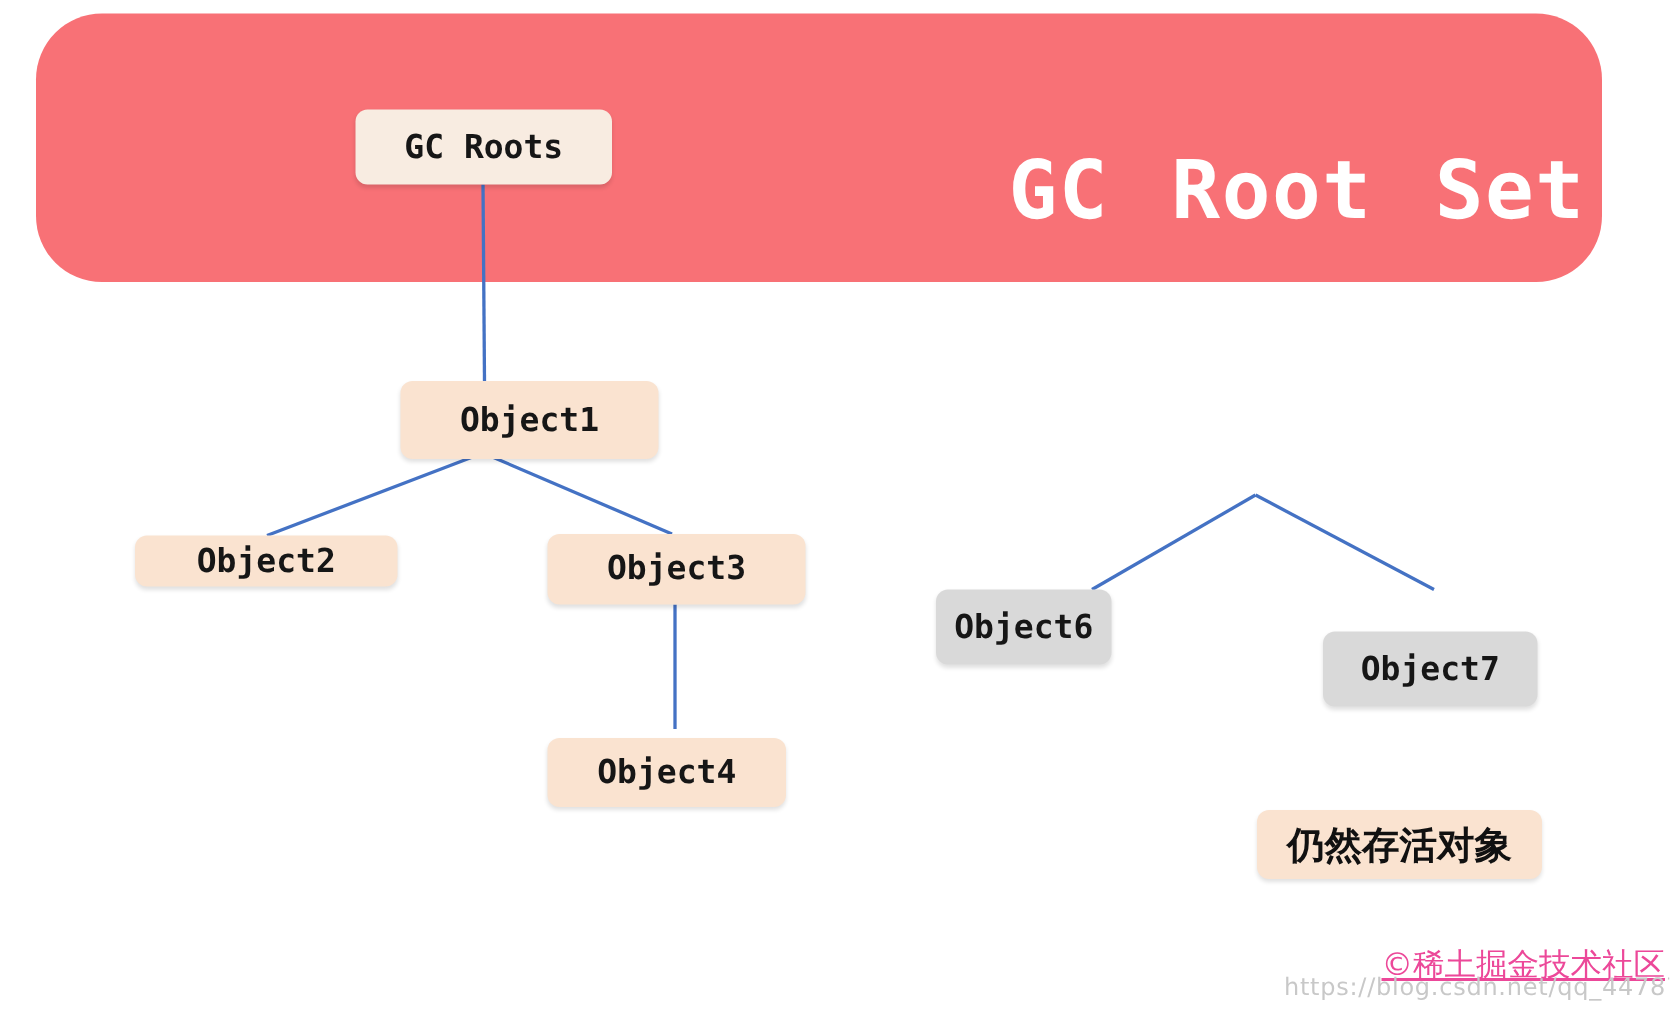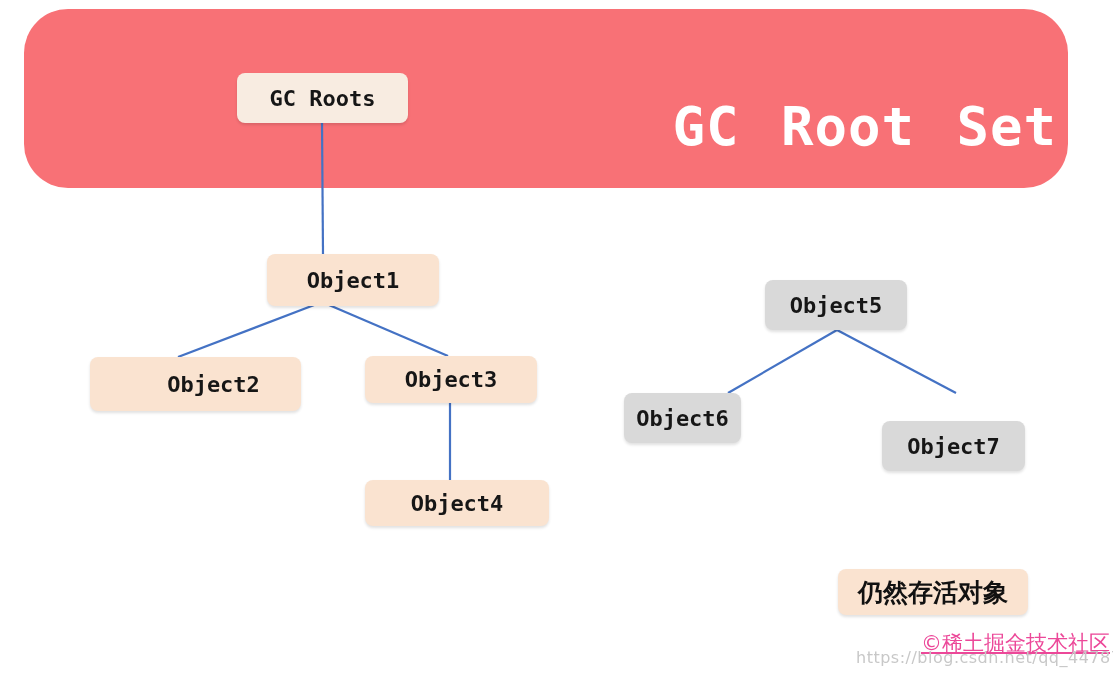--- a/index.html
+++ b/index.html
@@ -44,33 +44,32 @@
     font-weight:bold;
     font-size:22px;
     color:#161616;
     box-shadow:0 2px 3px rgba(0,0,0,0.12);
   }
   .cream{background:#F8ECE1;}
   .peach{background:#FAE3D0;}
   .gray{background:#D9D9D9;}
   #n-gcroots{left:237px;top:73px;width:171px;height:50px;}
   #n-o1{left:238px;top:254px;width:172px;height:52px;margin-left:29px;}
-  #n-o2{left:90px;top:357px;width:175px;height:54px;padding-left:36px;}
+  #n-o2{left:90px;top:357px;width:175px;height:34px;}
   #n-o3{left:365px;top:356px;width:172px;height:47px;}
-  #n-o4{left:365px;top:480px;width:184px;height:46px;}
+  #n-o4{left:365px;top:492px;width:159px;height:46px;}
   #n-o5{left:765px;top:280px;width:142px;height:50px;}
   #n-o6{left:624px;top:393px;width:117px;height:50px;}
   #n-o7{left:882px;top:393px;width:143px;height:50px;margin-top:28px;}
   
   .legend-box{
     position:absolute;
     border-radius:8px;
     display:flex;align-items:center;justify-content:center;
     box-shadow:0 2px 3px rgba(0,0,0,0.12);
-    margin-top:29px;
   }
   #legend-alive{left:838px;top:540px;width:190px;height:46px;}
   #legend-recyclable{left:833px;top:611px;width:196px;height:52px;}
   .legend-text{
     position:relative;z-index:2;
     font-family:"DejaVu Sans", sans-serif;
     font-weight:bold;
     font-size:25px;
     color:#111111;
     white-space:nowrap;
@@ -120,23 +119,20 @@
   </div>
   <div class="node peach" id="n-o2">
     <span>Object2</span>
   </div>
   <div class="node peach" id="n-o3">
     <span>Object3</span>
   </div>
   <div class="node peach" id="n-o4">
     <span>Object4</span>
   </div>
-  <div class="node gray" id="n-o5">
-    <span>Object5</span>
-  </div>
   <div class="node gray" id="n-o6">
     <span>Object6</span>
   </div>
   <div class="node gray" id="n-o7">
     <span>Object7</span>
   </div>
 
   <div class="legend-box peach" id="legend-alive">
     <span class="legend-text">仍然存活对象</span>
   </div>

